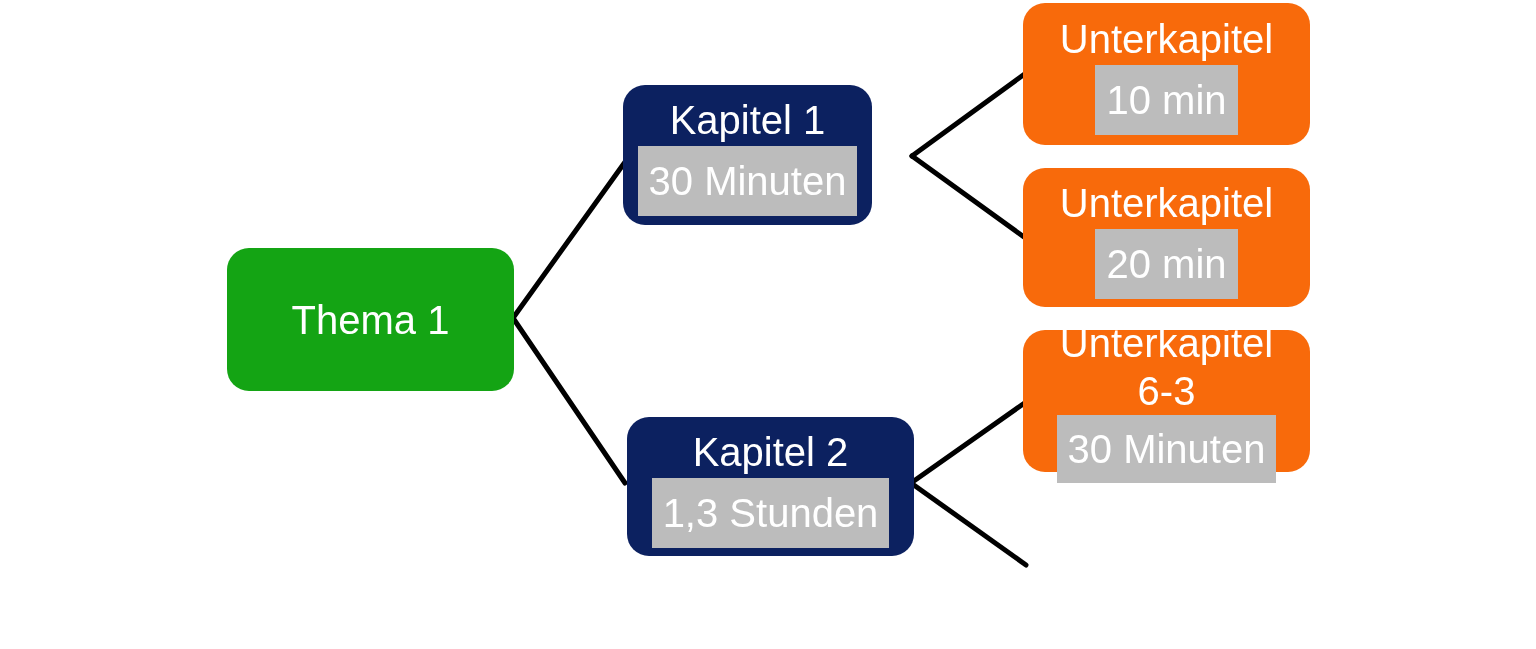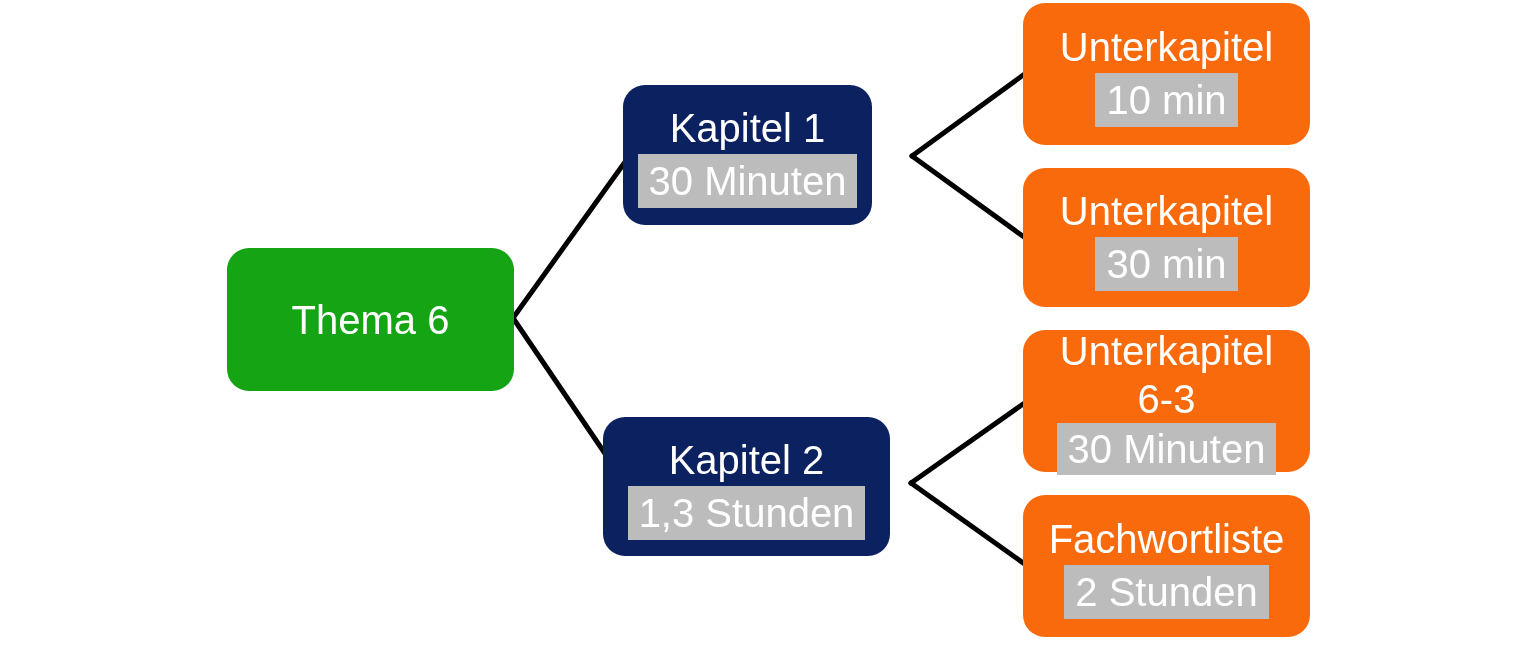--- a/index.html
+++ b/index.html
@@ -39,28 +39,28 @@
     font-size: 40px;
     line-height: 52px;
     overflow: visible;
   }
   .node .line {
     white-space: nowrap;
   }
   .hl {
     display: inline-block;
     background: var(--highlight-fill, #bcbcbc);
-    padding: 1px 11px;
+    padding: 9px 11px;
     line-height: 52px;
   }
   .root-node    { background: var(--root-fill, #14a414); left: 227px; top: 248px; width: 287px; height: 143px; }
   .chapter-node { background: var(--chapter-fill, #0c2160); }
   .sub-node     { background: var(--subchapter-fill, #f86a0b); }
   .k1 { left: 623px; top: 85px;  width: 249px; height: 140px; }
-  .k2 { left: 603px; top: 417px; width: 287px; height: 139px; }
+  .k2 { left: 627px; top: 417px; width: 287px; height: 139px; }
   .s1 { left: 1023px; top: 3px;   width: 287px; height: 142px; }
   .s2 { left: 1023px; top: 168px; width: 287px; height: 139px; }
   .s3 { left: 1023px; top: 330px; width: 287px; height: 142px; line-height: 48px; }
   .s3 .hl { line-height: 50px; }
   .s4 { left: 1023px; top: 495px; width: 287px; height: 142px; }
 </style>
 </head>
 <body>
 
 <div class="canvas">
@@ -68,47 +68,43 @@
   <svg class="connector-layer" viewBox="0 0 1536 649" xmlns="http://www.w3.org/2000/svg">
     <line x1="513" y1="318" x2="625" y2="162"></line>
     <line x1="513" y1="318" x2="625" y2="483"></line>
     <line x1="912" y1="156" x2="1026" y2="73"></line>
     <line x1="912" y1="156" x2="1024" y2="237"></line>
     <line x1="911" y1="483" x2="1026" y2="402"></line>
     <line x1="911" y1="483" x2="1026" y2="565"></line>
   </svg>
 
   <div class="node root-node">
-    <div class="line">Thema 6</div>
+    <div class="line">Thema 1</div>
   </div>
 
   <div class="node chapter-node k1">
     <div class="line">Kapitel 1</div>
     <div class="line"><span class="hl">30 Minuten</span></div>
   </div>
 
   <div class="node chapter-node k2">
     <div class="line">Kapitel 2</div>
     <div class="line"><span class="hl">1,3 Stunden</span></div>
   </div>
 
   <div class="node sub-node s1">
     <div class="line">Unterkapitel</div>
     <div class="line"><span class="hl">10 min</span></div>
   </div>
 
   <div class="node sub-node s2">
     <div class="line">Unterkapitel</div>
-    <div class="line"><span class="hl">30 min</span></div>
+    <div class="line"><span class="hl">20 min</span></div>
   </div>
 
   <div class="node sub-node s3">
     <div class="line">Unterkapitel</div>
     <div class="line">6-3</div>
     <div class="line"><span class="hl">30 Minuten</span></div>
   </div>
 
-  <div class="node sub-node s4">
-    <div class="line">Fachwortliste</div>
-    <div class="line"><span class="hl">2 Stunden</span></div>
-  </div>
 
 </div>
 
 </body></html>

